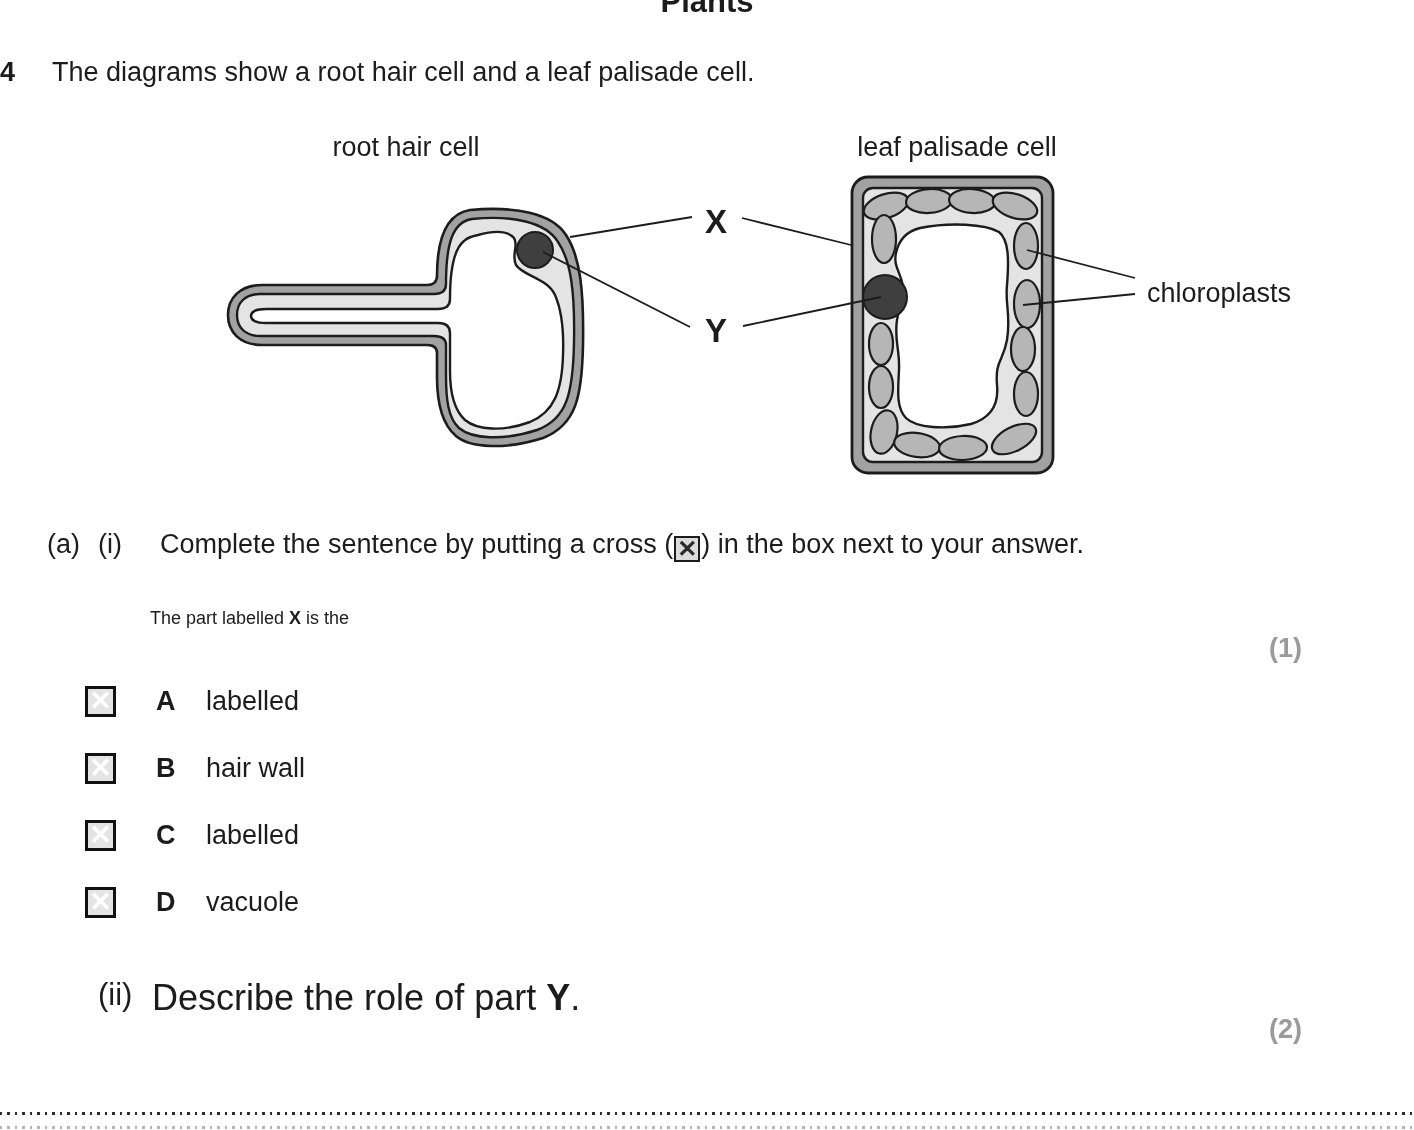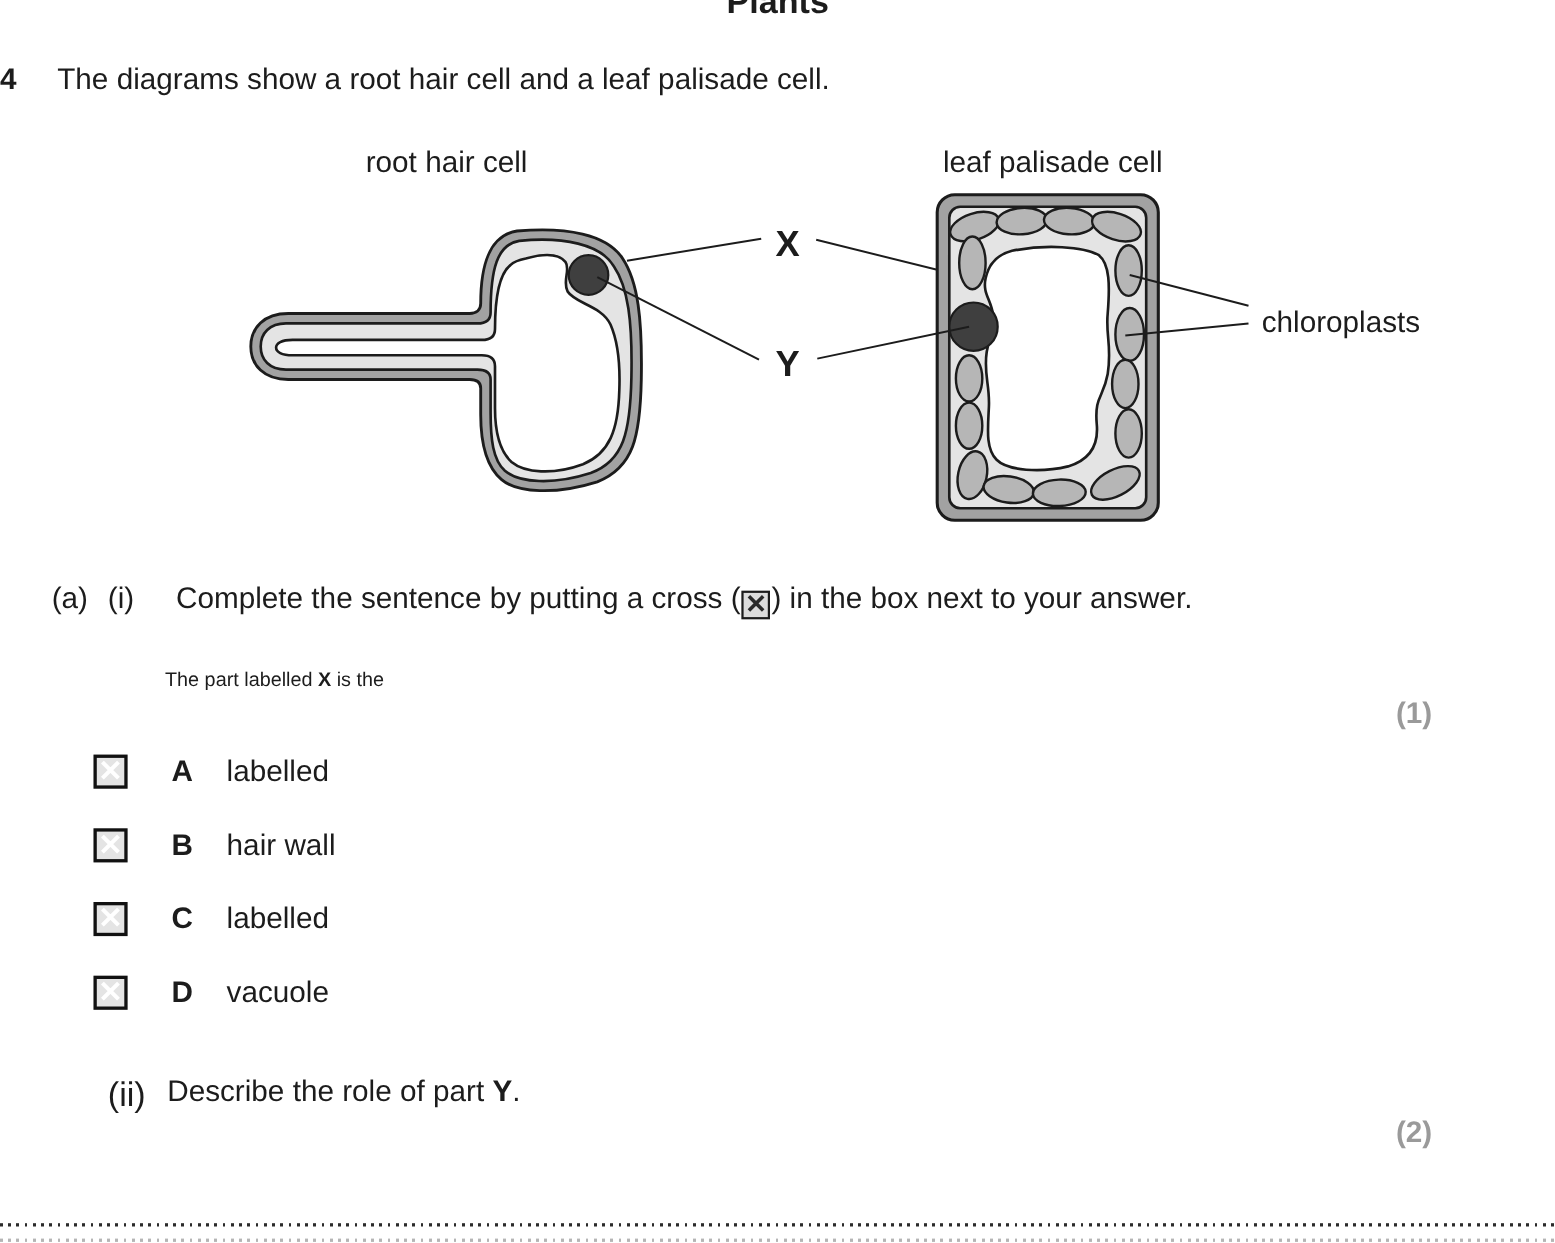--- a/index.html
+++ b/index.html
@@ -36,21 +36,21 @@
   .optrow-b{top:753px;}
   .optrow-c{top:820px;}
   .optrow-d{top:887px;}
   .checkbox{
     width:25px;height:25px;border:3px solid #111;background:#e4e4e4;
     display:flex;align-items:center;justify-content:center;flex:0 0 auto;
   }
   .checkbox .x{color:#ffffff;font-weight:bold;font-size:27px;line-height:1;}
   .optletter{display:inline-block;width:50px;margin-left:40px;font-weight:bold;}
   .lbl-ii{left:98px;top:977px;font-size:31px;}
-  .q-ii{left:152px;top:977px;font-size:27px;}
+  .q-ii{left:152px;top:977px;font-size:36px;}
   .dotline{left:0;width:1414px;height:3px;
     background:repeating-linear-gradient(to right,#2b2b2b 0 2.5px,transparent 2.5px 7.5px);}
   .dotline1{top:1112px;}
   .dotline2{top:1126px;opacity:0.35;}
 </style>
 </head>
 <body>
 
 <div class="abs page-title">Plants</div>
 <div class="abs qnum">4</div>

